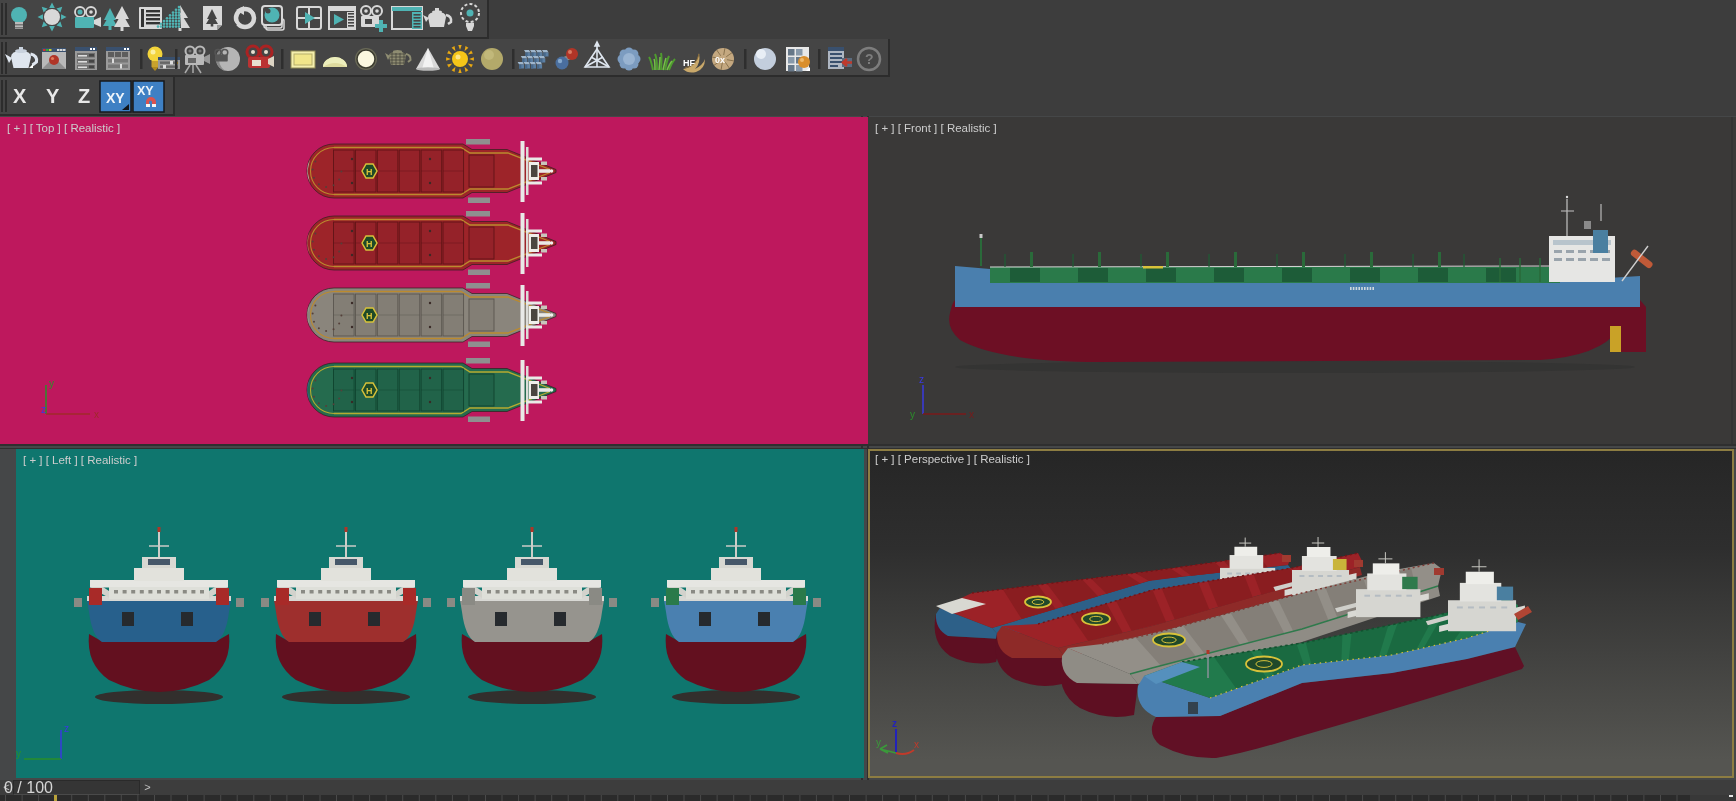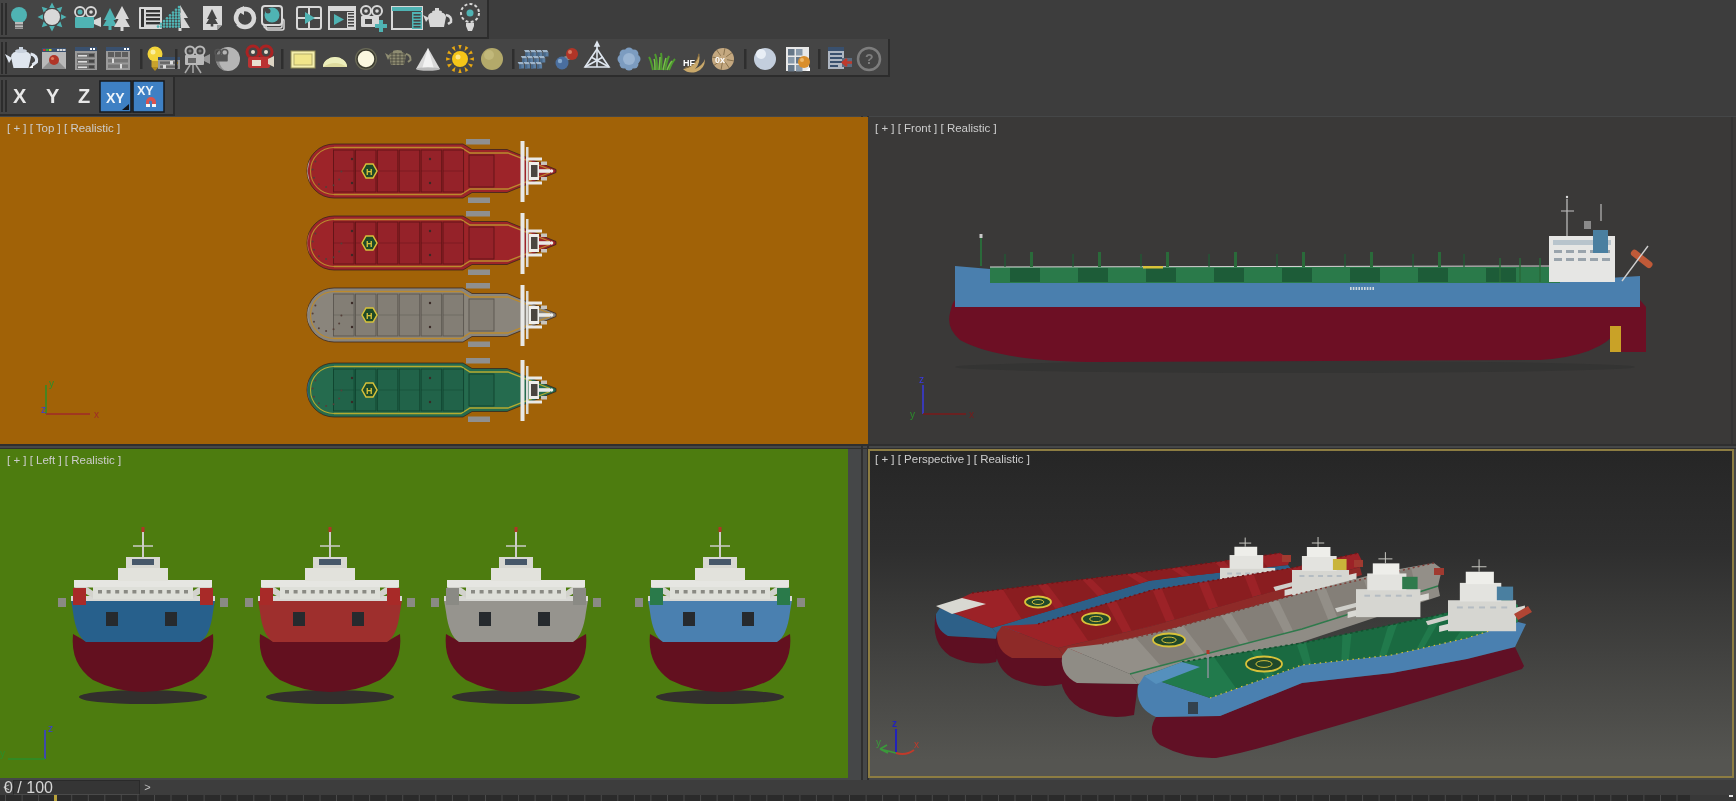--- a/index.html
+++ b/index.html
@@ -439,21 +439,21 @@
       <rect x="146" y="26" width="4" height="3" fill="#f5f5f5"></rect>
       <rect x="152" y="26" width="4" height="3" fill="#f5f5f5"></rect>
     </svg>
 
   <div class="abs" style="left:0;top:116px;width:1736px;height:664px;background:#454748;"></div>
   <div class="abs" style="left:861px;top:116px;width:2px;height:664px;background:#2f2f2f;"></div>
   <div class="abs" style="left:867px;top:116px;width:1.5px;height:664px;background:#2f2f2f;"></div>
   <div class="abs" style="left:0;top:444px;width:1736px;height:1.5px;background:#2f2f2f;"></div>
   <div class="abs" style="left:0;top:447.5px;width:1736px;height:1.5px;background:#2f2f2f;"></div>
 
-  <div class="abs" style="left:0;top:117px;width:954px;height:327px;background:#a16207;">
+  <div class="abs" style="left:0;top:117px;width:954px;height:327px;background:#be185d;">
     <div class="vplabel">[ + ] [ Top ] [ Realistic ]</div>
     <svg class="abs" style="left:0;top:0" width="862" height="327" id="vp-top">
         <g font-size="10" font-family="Liberation Sans">
           <line x1="46" y1="297" x2="46" y2="268" stroke="#2a8f2a" stroke-width="1.5"></line>
           <text x="49" y="270" fill="#2a8f2a">y</text>
           <line x1="46" y1="297" x2="90" y2="297" stroke="#a02a2a" stroke-width="1.5"></line>
           <text x="94" y="301" fill="#a02a2a">x</text>
           <text x="41" y="296" fill="#3a3adf">z</text>
         </g>
         <g>
@@ -724,21 +724,21 @@
           <rect x="496" y="170" width="1.6" height="3"></rect>
           <rect x="498.79999999999995" y="170" width="1.6" height="3"></rect>
           <rect x="501.5999999999999" y="170" width="1.6" height="3"></rect>
           <rect x="504.4000000000001" y="170" width="1.6" height="3"></rect>
         </g>
         <rect x="275" y="149" width="20" height="2.5" fill="#d8c23a"></rect>
       </svg>
   <div class="abs" style="left:863px;top:0;width:2px;height:327px;background:#333;"></div>
     </div>
 
-  <div class="abs" style="left:0;top:449px;width:848px;height:329px;background:#4d7c0f;">
+  <div class="abs" style="left:16px;top:449px;width:848px;height:329px;background:#0f766e;">
     <div class="vplabel">[ + ] [ Left ] [ Realistic ]</div>
     <svg class="abs" style="left:0;top:0" width="862" height="329" id="vp-left">
         <g font-size="10" font-family="Liberation Sans">
           <line x1="45" y1="310" x2="45" y2="281" stroke="#3a3adf" stroke-width="1.5"></line>
           <text x="48" y="283" fill="#3a3adf">z</text>
           <line x1="45" y1="310" x2="8" y2="310" stroke="#2a8f2a" stroke-width="1.5"></line>
           <text x="0" y="308" fill="#2a8f2a">y</text>
         </g>
         <g>
           <ellipse cx="143" cy="248" rx="64" ry="7" fill="#322f2d"></ellipse>

